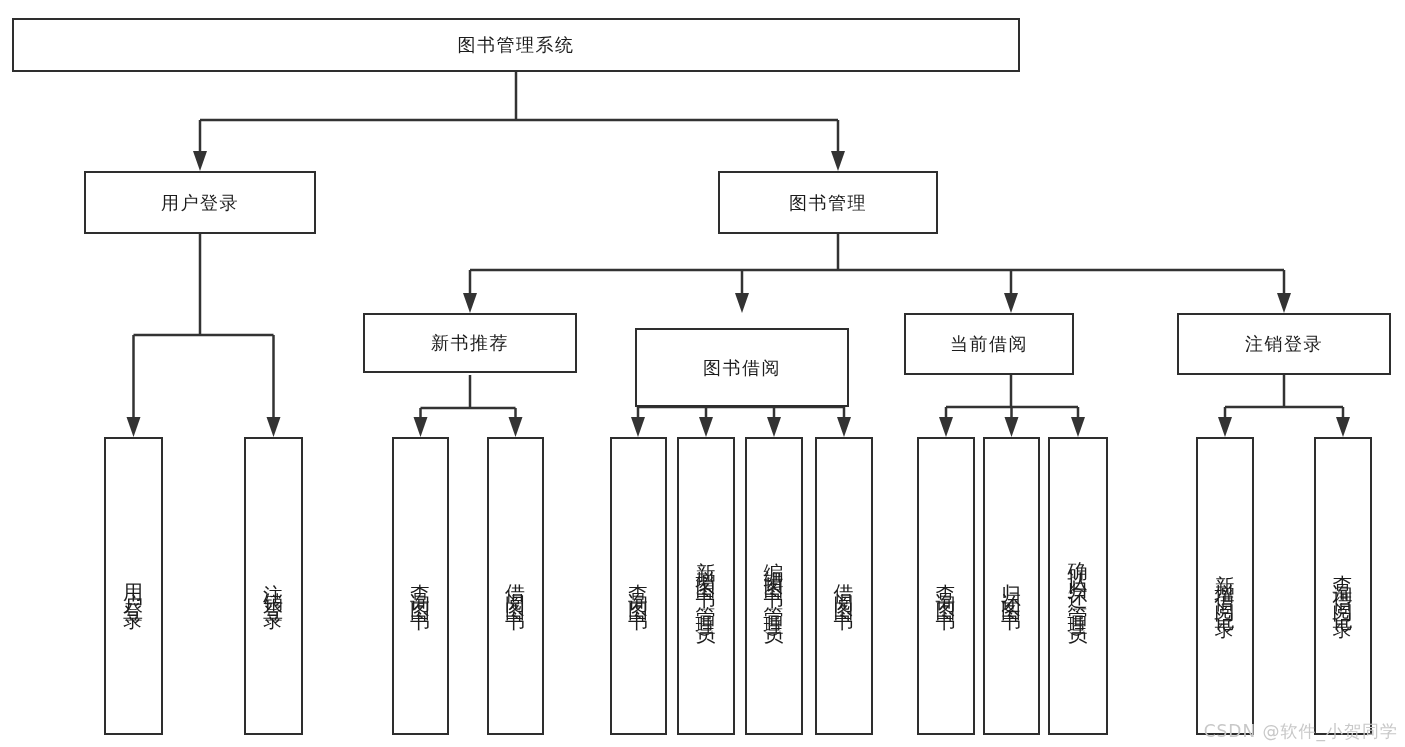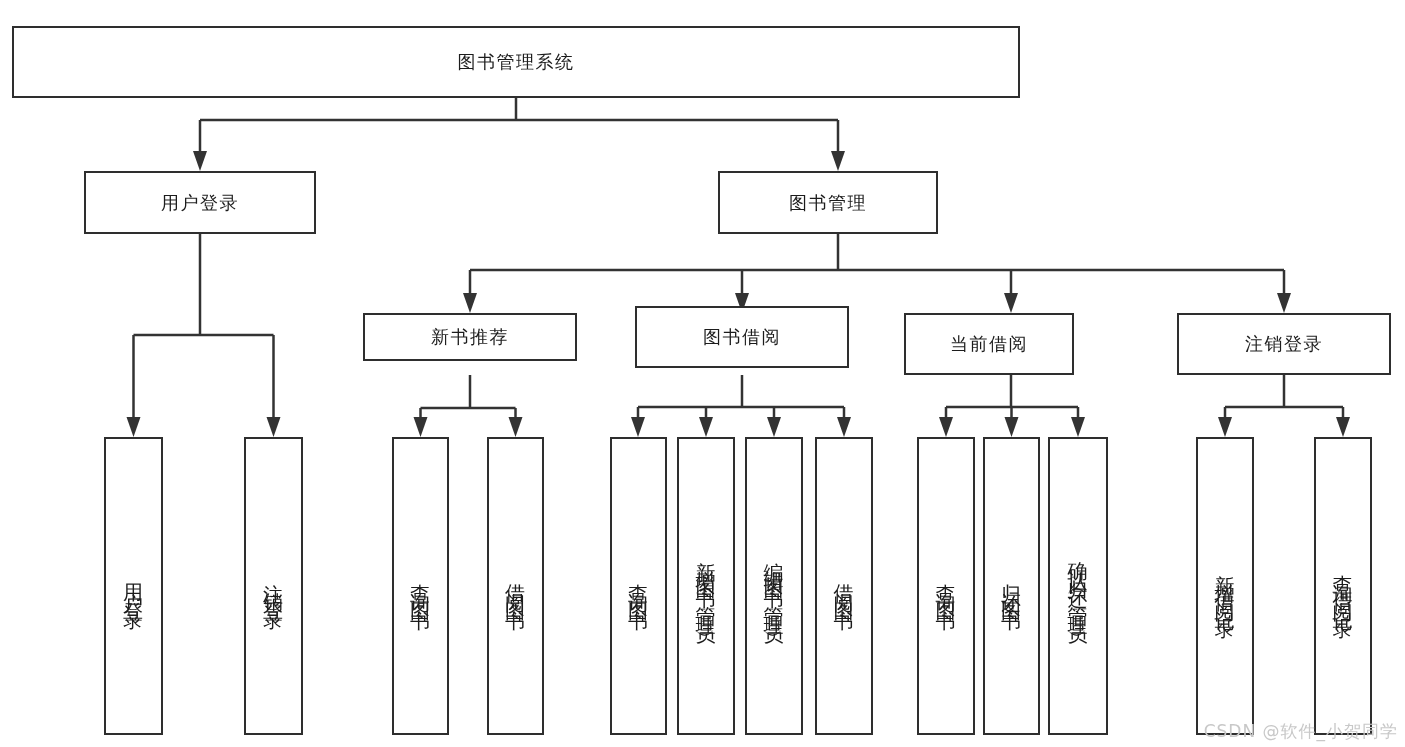--- a/index.html
+++ b/index.html
@@ -87,35 +87,35 @@
       <polygon points="767,417 781,417 774,437"></polygon>
       <polygon points="837,417 851,417 844,437"></polygon>
       <polygon points="939,417 953,417 946,437"></polygon>
       <polygon points="1004.5,417 1018.5,417 1011.5,437"></polygon>
       <polygon points="1071,417 1085,417 1078,437"></polygon>
       <polygon points="1218,417 1232,417 1225,437"></polygon>
       <polygon points="1336,417 1350,417 1343,437"></polygon>
     </g>
   </svg>
 
-  <div class="node h" style="left:12px;top:26px;width:1008px;height:72px">
+  <div class="node h" style="left:12px;top:18px;width:1008px;height:54px">
     <span class="lbl">图书管理系统</span>
   </div>
 
   <div class="node h" style="left:84px;top:171px;width:232px;height:63px">
     <span class="lbl">用户登录</span>
   </div>
   <div class="node h" style="left:718px;top:171px;width:220px;height:63px">
     <span class="lbl">图书管理</span>
   </div>
 
-  <div class="node h" style="left:363px;top:313px;width:214px;height:48px">
+  <div class="node h" style="left:363px;top:313px;width:214px;height:60px">
     <span class="lbl">新书推荐</span>
   </div>
-  <div class="node h" style="left:635px;top:306px;width:214px;height:62px">
+  <div class="node h" style="left:635px;top:328px;width:214px;height:79px">
     <span class="lbl">图书借阅</span>
   </div>
   <div class="node h" style="left:904px;top:313px;width:170px;height:62px">
     <span class="lbl">当前借阅</span>
   </div>
   <div class="node h" style="left:1177px;top:313px;width:214px;height:62px">
     <span class="lbl">注销登录</span>
   </div>
 
   <div class="node v" style="left:104px;top:437px;width:59px;height:298px">

